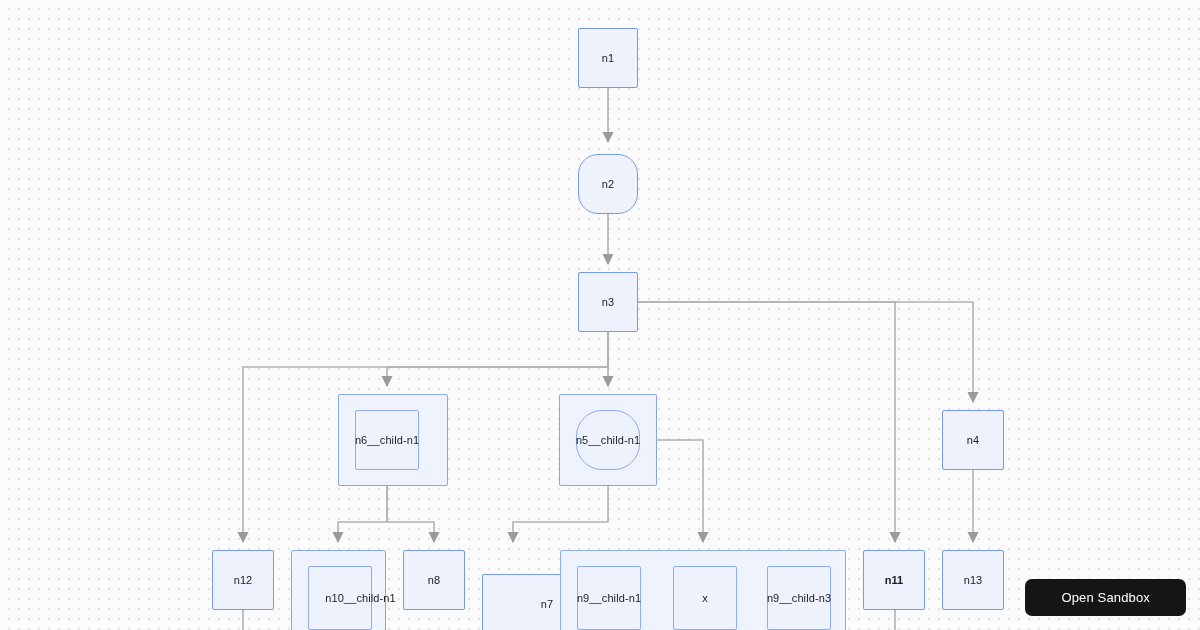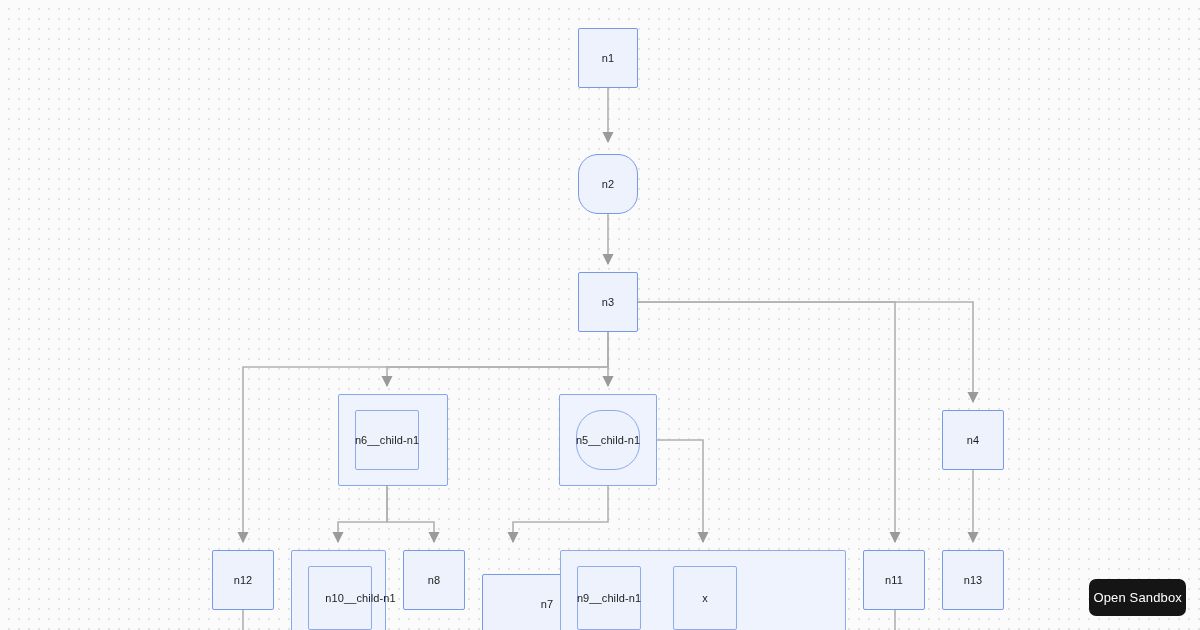--- a/index.html
+++ b/index.html
@@ -57,21 +57,21 @@
     background: #eef3fd;
     border: 1px solid #8fabe9;
   }
   .sandbox-btn {
     position: absolute;
     right: 14px;
     bottom: 14px;
     background: #151515;
     color: #ffffff;
     font-size: 13px;
-    padding: 11px 4px;
+    padding: 11px 36px;
     border-radius: 7px;
     border: none;
     cursor: pointer;
     font-family: "Liberation Sans", sans-serif;
     letter-spacing: .15px;
   }
 </style>
 </head>
 <body>
 
@@ -148,23 +148,26 @@
     <span>n7</span>
   </div>
 
   <div class="node group compound" style="left:560px; top:550px; width:286px; height:92px;">
     <div class="node child" style="left:16px; top:15px; width:64px; height:64px;">
       <span>n9__child-n1</span>
     </div>
     <div class="node child" style="left:112px; top:15px; width:64px; height:64px;">
       <span>x</span>
     </div>
+    <div class="node child" style="left:206px; top:15px; width:64px; height:64px;">
+      <span>n9__child-n3</span>
+    </div>
   </div>
 
-  <div class="node" style="left:863px; top:550px; width:62px; height:60px;">
+  <div class="node" style="left:863px; top:550px; width:62px; height:60px;font-weight:bold;">
     <span>n11</span>
   </div>
 
   <div class="node" style="left:942px; top:550px; width:62px; height:60px;">
     <span>n13</span>
   </div>
 
   <button class="sandbox-btn">Open Sandbox</button>
 
 </div>

